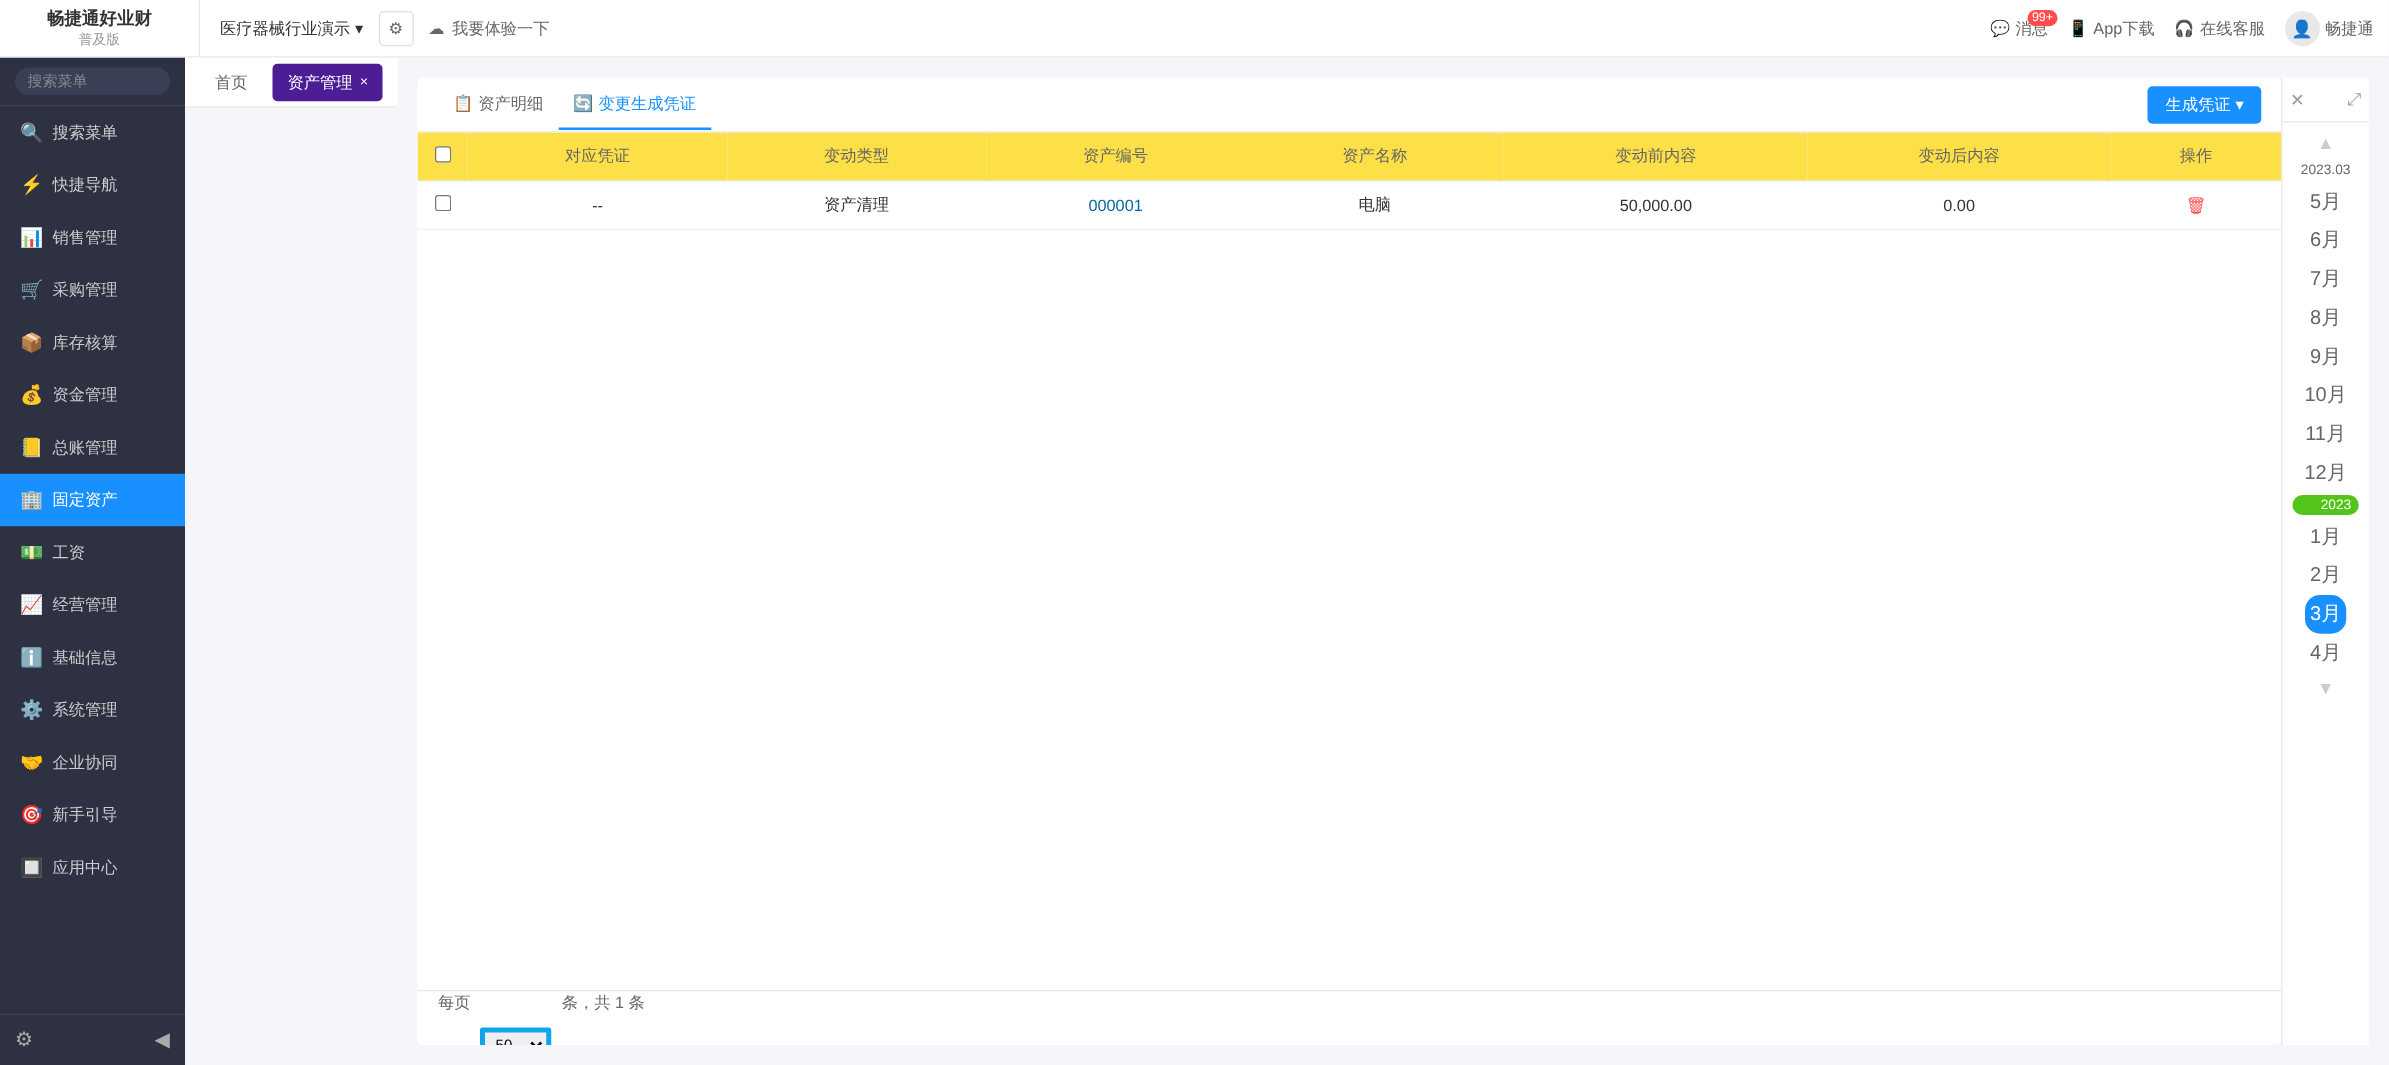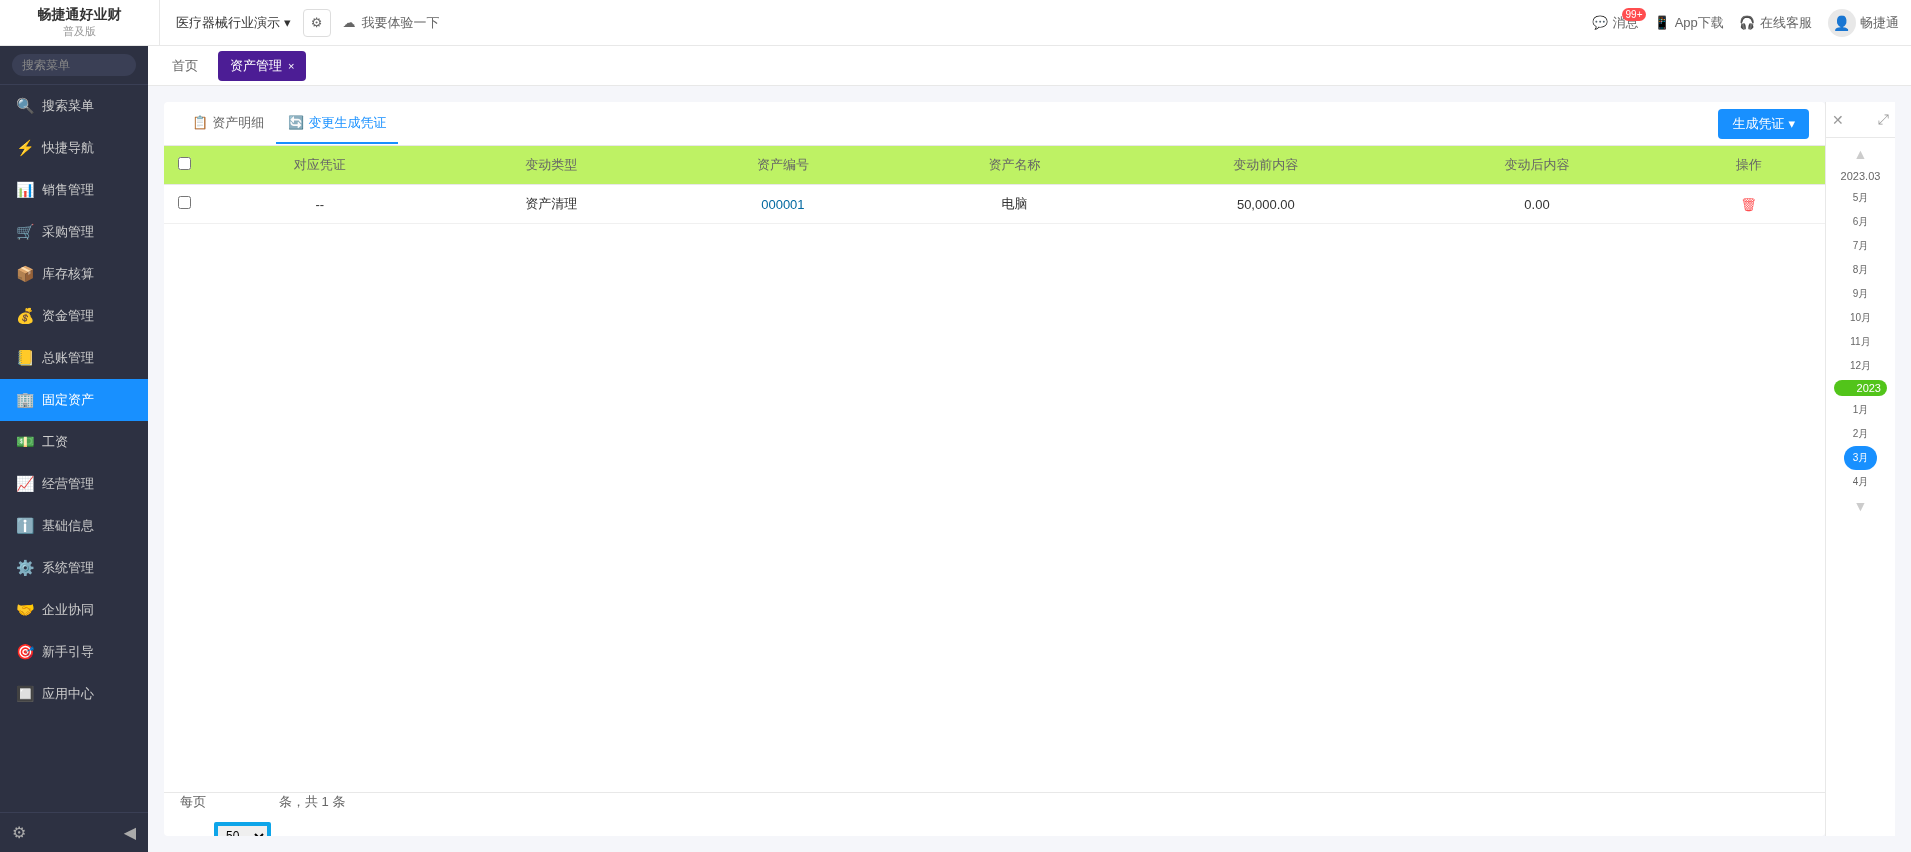--- a/index.html
+++ b/index.html
@@ -144,21 +144,21 @@
     .sidebar-bottom-icon {
       color: #aaa;
       cursor: pointer;
       font-size: 16px;
     }
 
     
     .content-area {
       flex: 1;
       display: flex;
-      flex-direction: column;
+      flex-direction: row;
       overflow: hidden;
       background: #f5f6fa;
     }
 
     
     .tab-bar {
       height: 40px;
       background: #fff;
       border-bottom: 1px solid #e8e8e8;
       display: flex;
@@ -240,21 +240,21 @@
     .table-area {
       flex: 1;
       overflow: auto;
     }
     table {
       width: 100%;
       border-collapse: collapse;
       font-size: 13px;
     }
     thead tr {
-      background: #bef264;
+      background: #fde047;
       border-bottom: 1px solid #e8e8e8;
     }
     thead th {
       padding: 10px 12px;
       text-align: center;
       color: #666;
       font-weight: normal;
       border-bottom: 1px solid #e8e8e8;
       white-space: nowrap;
     }
@@ -326,21 +326,21 @@
     .timeline::-webkit-scrollbar { width: 3px; }
     .timeline-year {
       text-align: center;
       font-size: 11px;
       color: #666;
       padding: 4px 0;
     }
     .timeline-month {
       text-align: center;
       padding: 5px 4px;
-      font-size: 10px;
+      font-size: 16px;
       color: #666;
       cursor: pointer;
     }
     .timeline-month.active {
       background: #1890ff;
       color: #fff;
       border-radius: 12px;
       margin: 0 18px;
     }
     .timeline-year-label {

